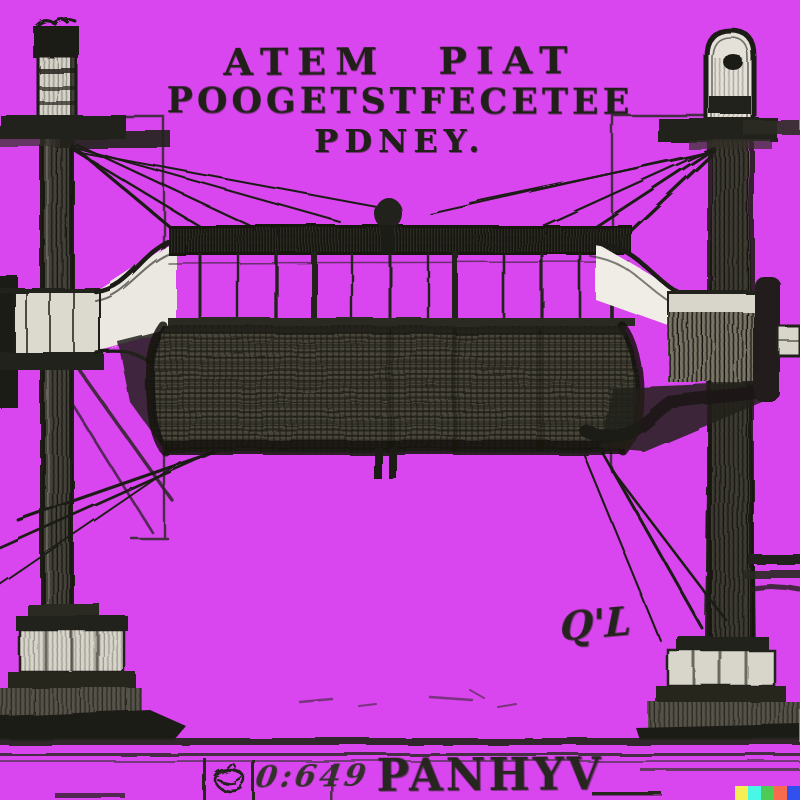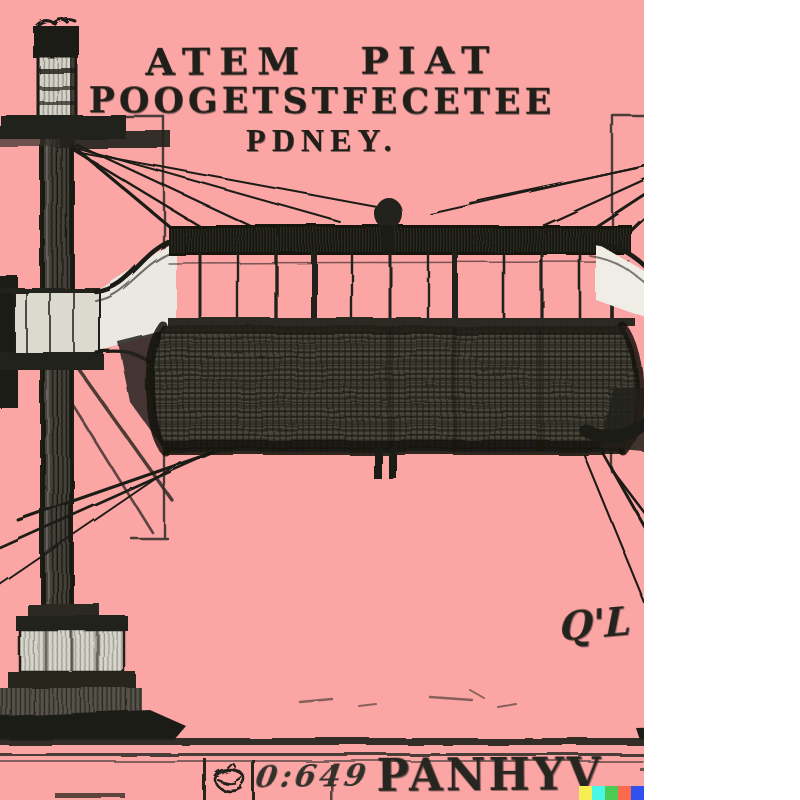--- a/index.html
+++ b/index.html
@@ -1,25 +1,25 @@
 <!DOCTYPE html>
 <html><head>
 <meta charset="utf-8">
 <style>
   html,body{margin:0;padding:0;background:#ffffff;}
-  .stage{position:relative;width:644px;height:800px;background:#fca5a5;overflow:hidden;
+  .stage{position:relative;width:800px;height:800px;background:#d946ef;overflow:hidden;
          font-family:"Liberation Serif", serif;}
   .stage svg{position:absolute;left:0;top:0;}
   .stamp{position:absolute;left:0;right:0;text-align:center;color:#201f1a;
          font-family:"DejaVu Serif","Liberation Serif",serif;font-weight:700;
          text-shadow:0.6px 0.7px 0 rgba(40,38,30,.55), -0.5px 0 0 rgba(70,66,55,.4);
          filter:blur(.3px);white-space:nowrap;}
   .t1{top:38px;font-size:38px;letter-spacing:9px;word-spacing:30px;transform:rotate(-.3deg);}
   .t2{top:80px;font-size:35px;letter-spacing:4px;transform:rotate(.2deg);}
-  .t3{top:122px;font-size:32px;letter-spacing:6px;font-family:Liberation Serif, serif;}
+  .t3{top:122px;font-size:32px;letter-spacing:6px;}
   .annot{position:absolute;left:560px;top:600px;width:110px;color:#24231d;
          font-family:"DejaVu Serif",serif;font-style:italic;font-weight:700;font-size:38px;
          transform:rotate(-5deg) skewX(-6deg);filter:blur(.3px);text-shadow:1px 1px 0 rgba(35,33,26,.4);}
   .serial{position:absolute;left:256px;top:758px;color:#32312a;font-family:"DejaVu Serif",serif;
          font-style:italic;font-weight:700;font-size:31px;letter-spacing:3px;
          transform:skewX(-9deg) rotate(-1deg);filter:blur(.35px);}
   .plate{position:absolute;left:300px;top:748px;width:380px;text-align:center;color:#26251f;
          font-family:"DejaVu Serif",serif;font-weight:700;font-size:45px;letter-spacing:3px;
          transform:scaleX(.97) rotate(-.4deg);filter:blur(.3px);
          text-shadow:1px 1px 0 rgba(38,36,28,.5);white-space:nowrap;}

